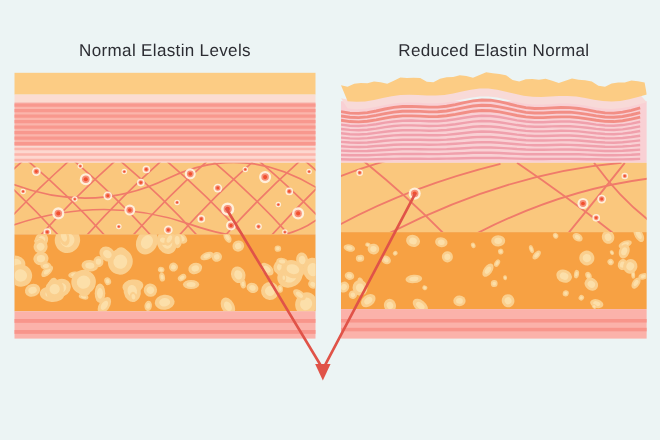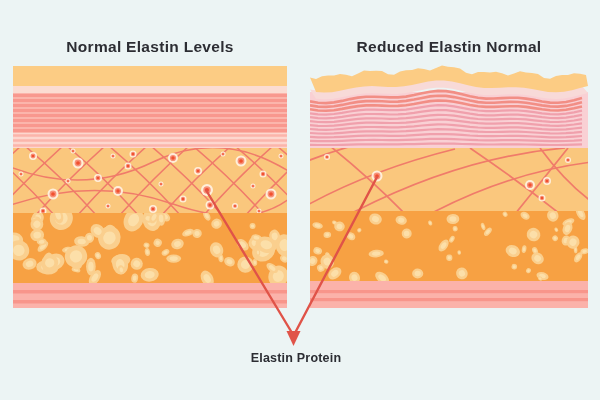--- a/index.html
+++ b/index.html
@@ -3,21 +3,21 @@
 <meta charset="utf-8">
 <style>
   html,body{margin:0;padding:0;}
   body{
     width:600px;height:400px;overflow:hidden;position:relative;
     font-family:"Liberation Sans", sans-serif;
   }
   .stage{position:absolute;inset:0;}
   .panel-title{
     position:absolute;top:36px;height:22px;line-height:22px;
-    text-align:center;font-weight:700;font-size:15.5px;letter-spacing:.3px;
+    text-align:center;font-weight:400;font-size:15.5px;letter-spacing:.3px;
   }
   #titleLeft{left:13px;width:274px;}
   #titleRight{left:310px;width:278px;}
   .skin-svg{position:absolute;display:block;}
   #leftPanel{left:13px;top:66px;}
   #rightPanel{left:310px;top:62px;}
   #overlay{position:absolute;left:0;top:0;pointer-events:none;}
   .caption{
     position:absolute;left:221px;top:351px;width:150px;
     text-align:center;font-weight:700;font-size:12.5px;letter-spacing:.2px;
@@ -474,14 +474,13 @@
       <rect x="0" y="228" width="278" height="3.2" fill="#F8958B"></rect>
       <rect x="0" y="236" width="278" height="3.2" fill="#F8958B"></rect>
     </svg>
 
   <svg id="overlay" width="600" height="400">
       <line x1="206" y1="190" x2="291.5" y2="332" stroke="#E05348" stroke-width="2.4" stroke-linecap="round"></line>
       <line x1="377" y1="177" x2="295.5" y2="332" stroke="#E05348" stroke-width="2.4" stroke-linecap="round"></line>
       <polygon points="286.5,331 300.5,331 293.5,346" fill="#E05348"></polygon>
     </svg>
 
-  <div class="caption" style="color: rgb(44, 45, 51);">Elastin Protein</div>
 </div>
 
 </body></html>

